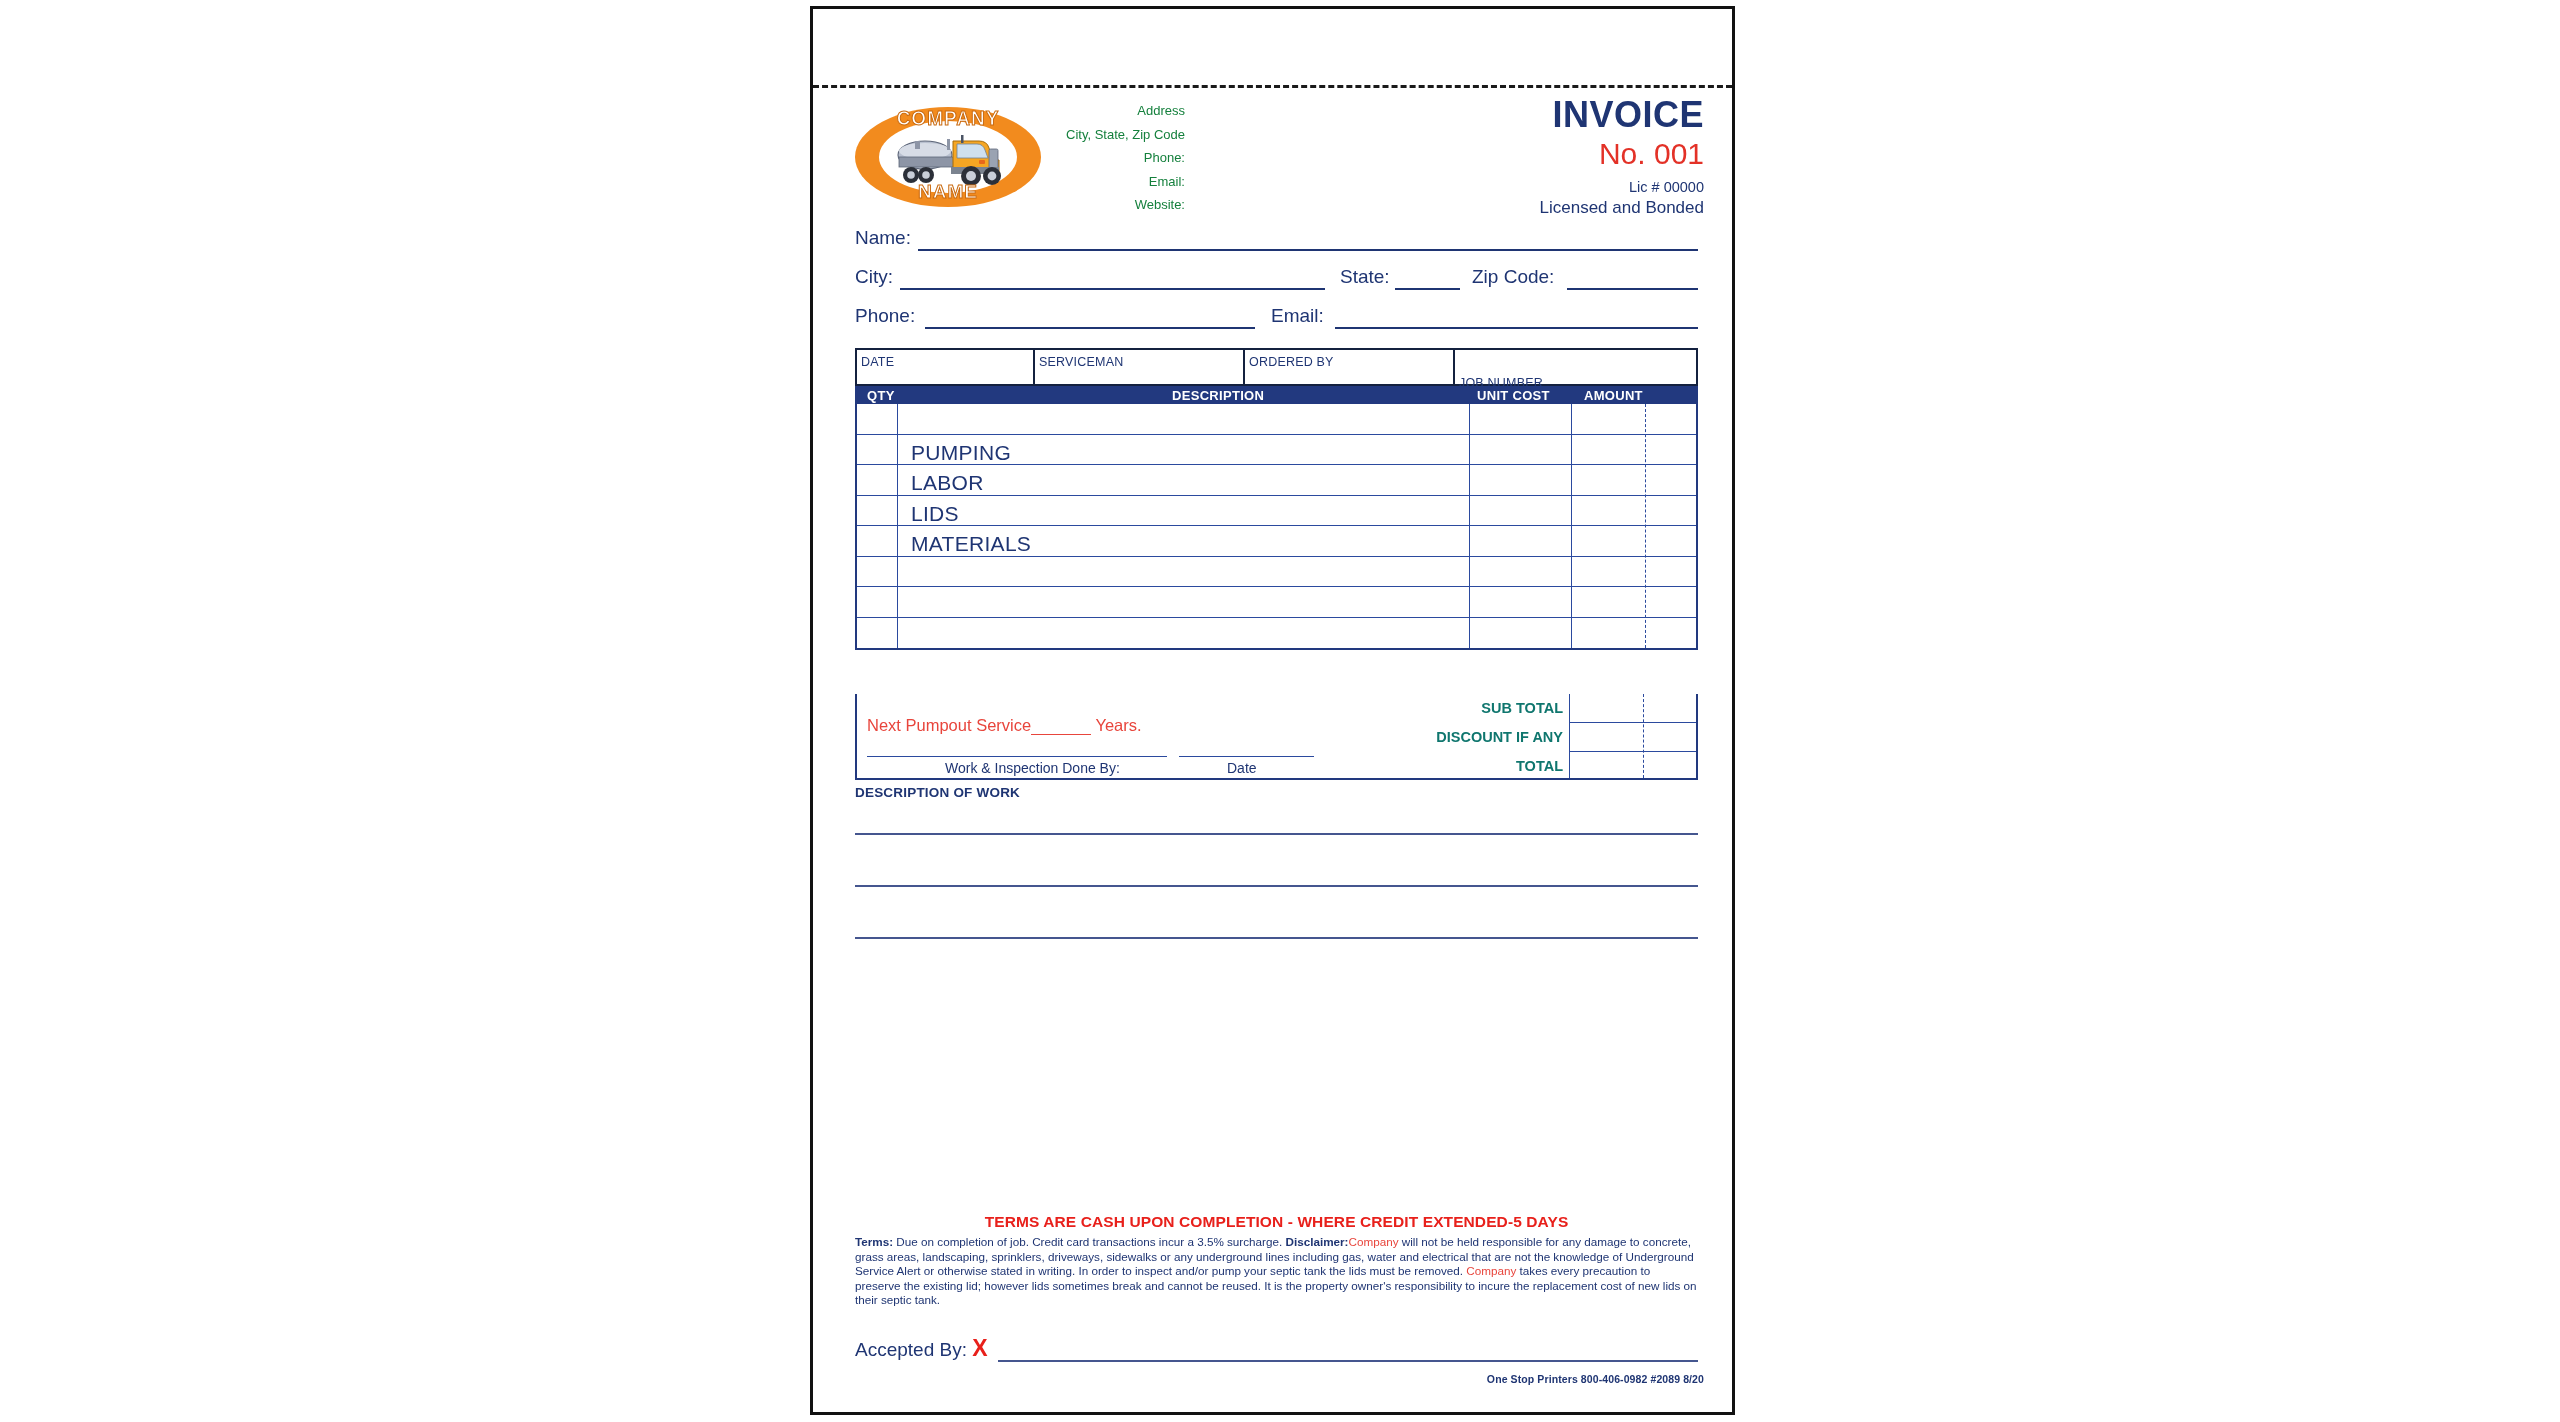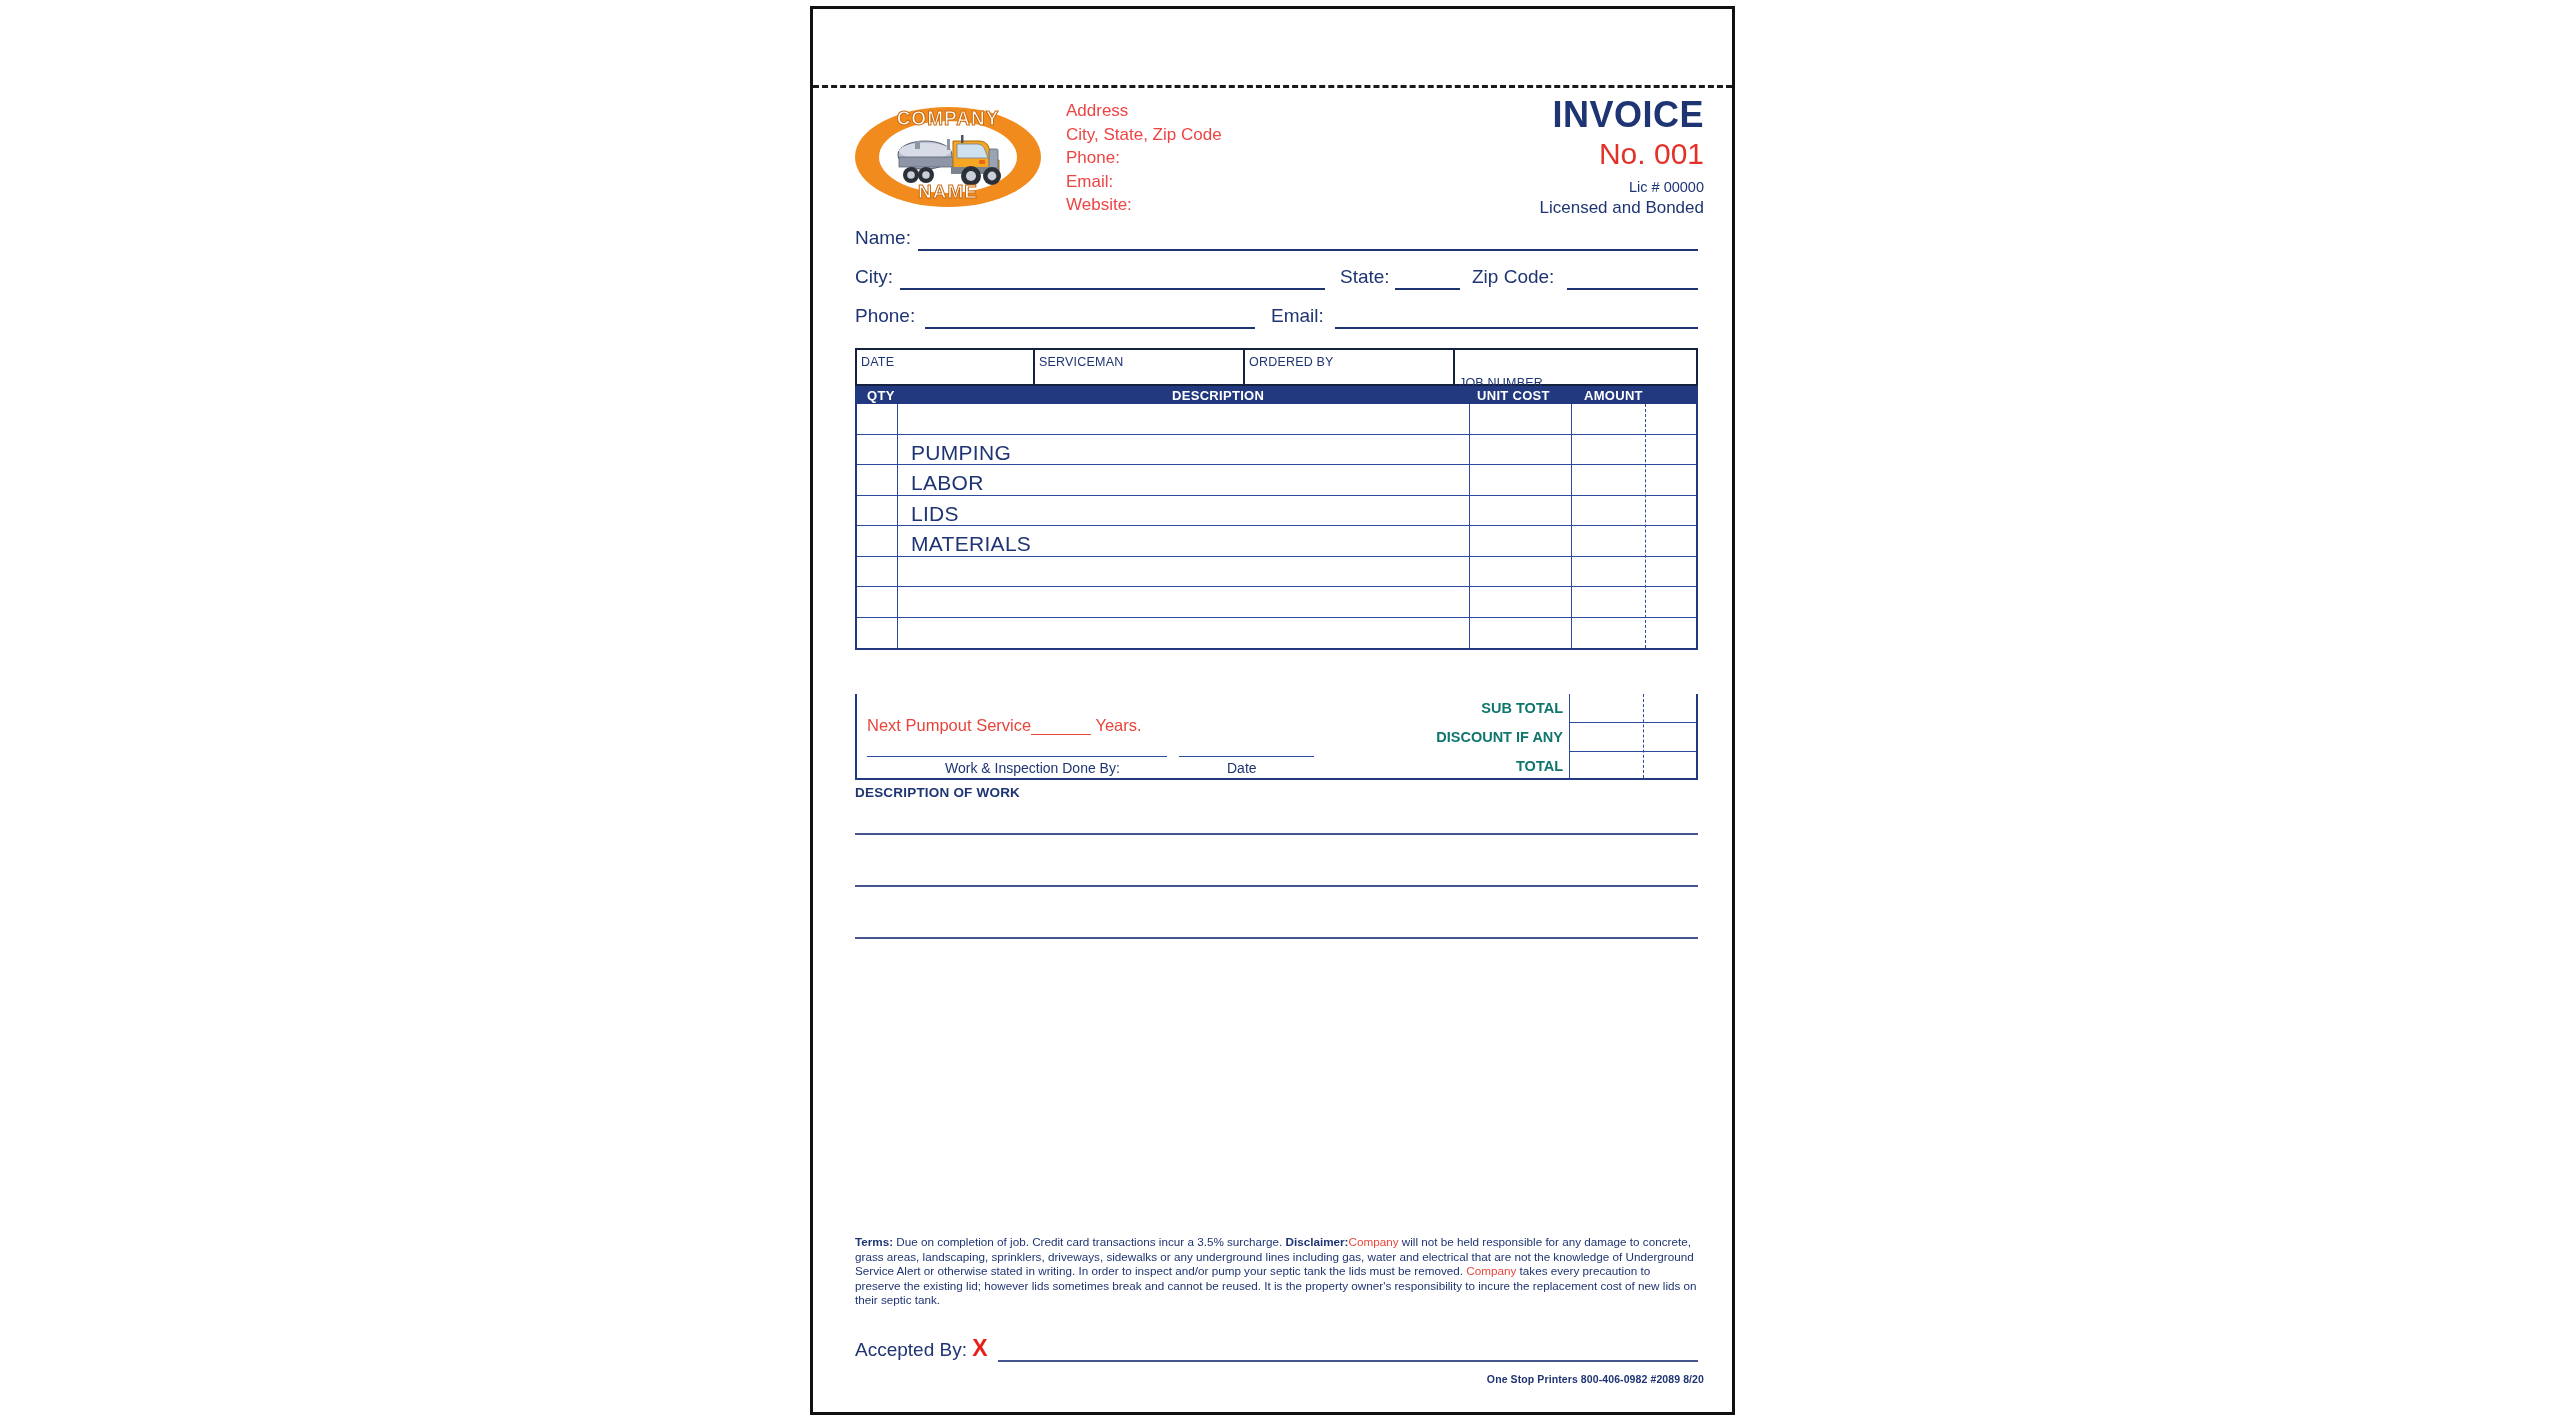--- a/index.html
+++ b/index.html
@@ -32,21 +32,21 @@
     font-weight:bold;font-family:"Liberation Sans",sans-serif;
     -webkit-text-stroke:1px #c96a10;
     letter-spacing:1px;
   }
   .logo .arc-top{top:7px;font-size:19px;transform:scaleY(1.05);}
   .logo .arc-bot{top:80px;font-size:19px;}
   .truck{position:absolute;left:30px;top:26px;width:128px;height:62px;}
 
   .addr{
     position:absolute;left:253px;top:-2px;
-    font-size:17px;line-height:23.5px;color:#ef4444;
+    font-size:13px;line-height:23.5px;color:#15803d;text-align:right;
   }
 
   .inv-block{position:absolute;right:28px;top:-6px;text-align:right;}
   .inv-title{font-size:36px;font-weight:bold;color:#1F3573;letter-spacing:.5px;line-height:40px;}
   .inv-no{font-size:30px;color:#E33127;line-height:36px;margin-top:1px;}
   .lic{font-size:14.5px;color:#1F3573;line-height:19px;margin-top:6px;}
   .bonded{font-size:17px;color:#1F3573;line-height:21px;}
 
   
   .fields{position:absolute;left:42px;top:210px;width:843px;color:#1F3573;font-size:19px;}
@@ -274,20 +274,21 @@
 
     <div class="sig-line" style="left:712px;top:28px;width:127px;"></div>
     <div class="sig-line" style="left:712px;top:57px;width:127px;"></div>
   </div>
 
   <div class="dow-title">DESCRIPTION OF WORK</div>
   <div class="dow-line" style="top:824px;"></div>
   <div class="dow-line" style="top:876px;"></div>
   <div class="dow-line" style="top:928px;"></div>
 
+  <div class="terms-hd">TERMS ARE CASH UPON COMPLETION - WHERE CREDIT EXTENDED-5 DAYS</div>
 
   <div class="terms-body">
     <b>Terms:</b><span> Due on completion of job. Credit card transactions incur a 3.5% surcharge. </span><b>Disclaimer:</b><span class="red">Company</span><span> will not be held responsible for any damage to concrete, grass areas, landscaping, sprinklers, driveways, sidewalks or any underground lines including gas, water and electrical that are not the knowledge of Underground Service Alert or otherwise stated in writing. In order to inspect and/or pump your septic tank the lids must be removed. </span><span class="red">Company</span><span> takes every precaution to preserve the existing lid; however lids sometimes break and cannot be reused. It is the property owner's responsibility to incure the replacement cost of new lids on their septic tank.</span>
   </div>
 
   <div class="accept">
     <span>Accepted By:</span>
     <span class="x">X</span>
   </div>
   <div class="accept-line"></div>

